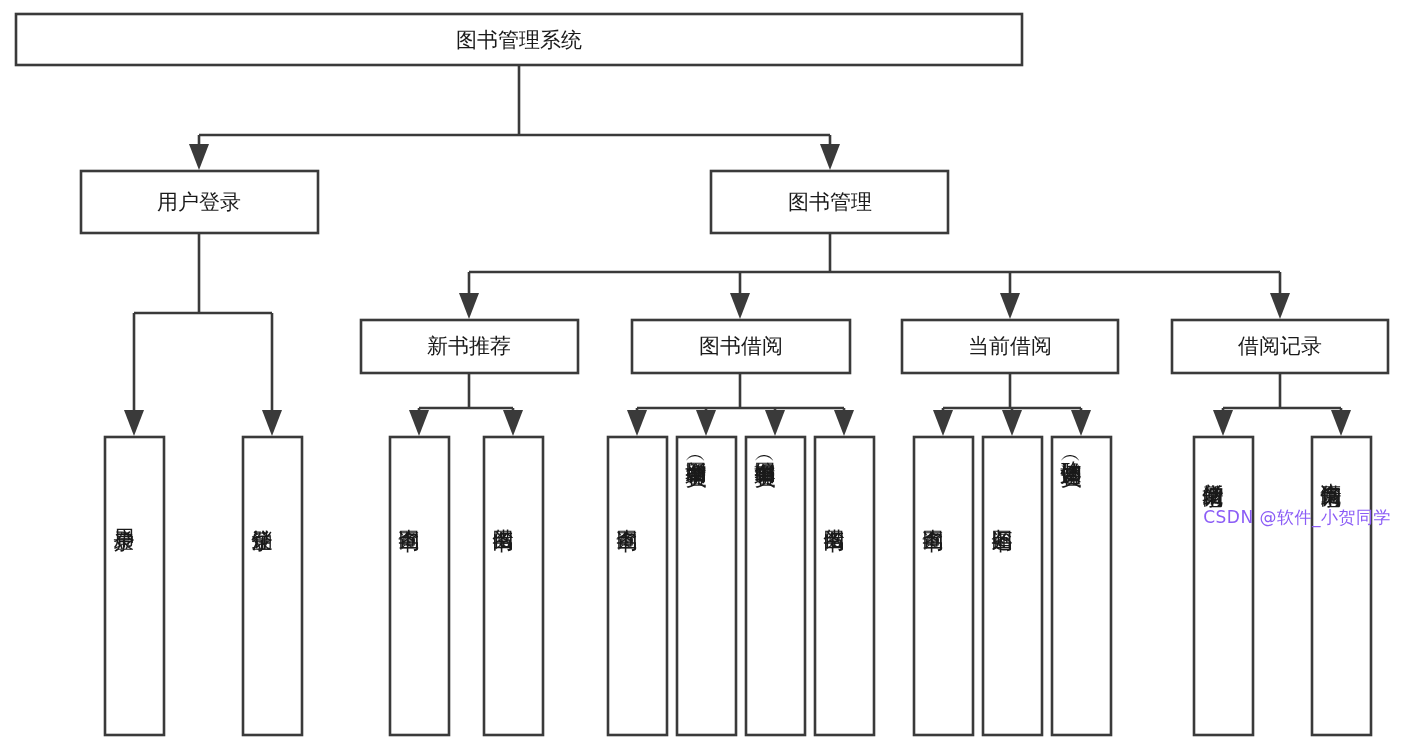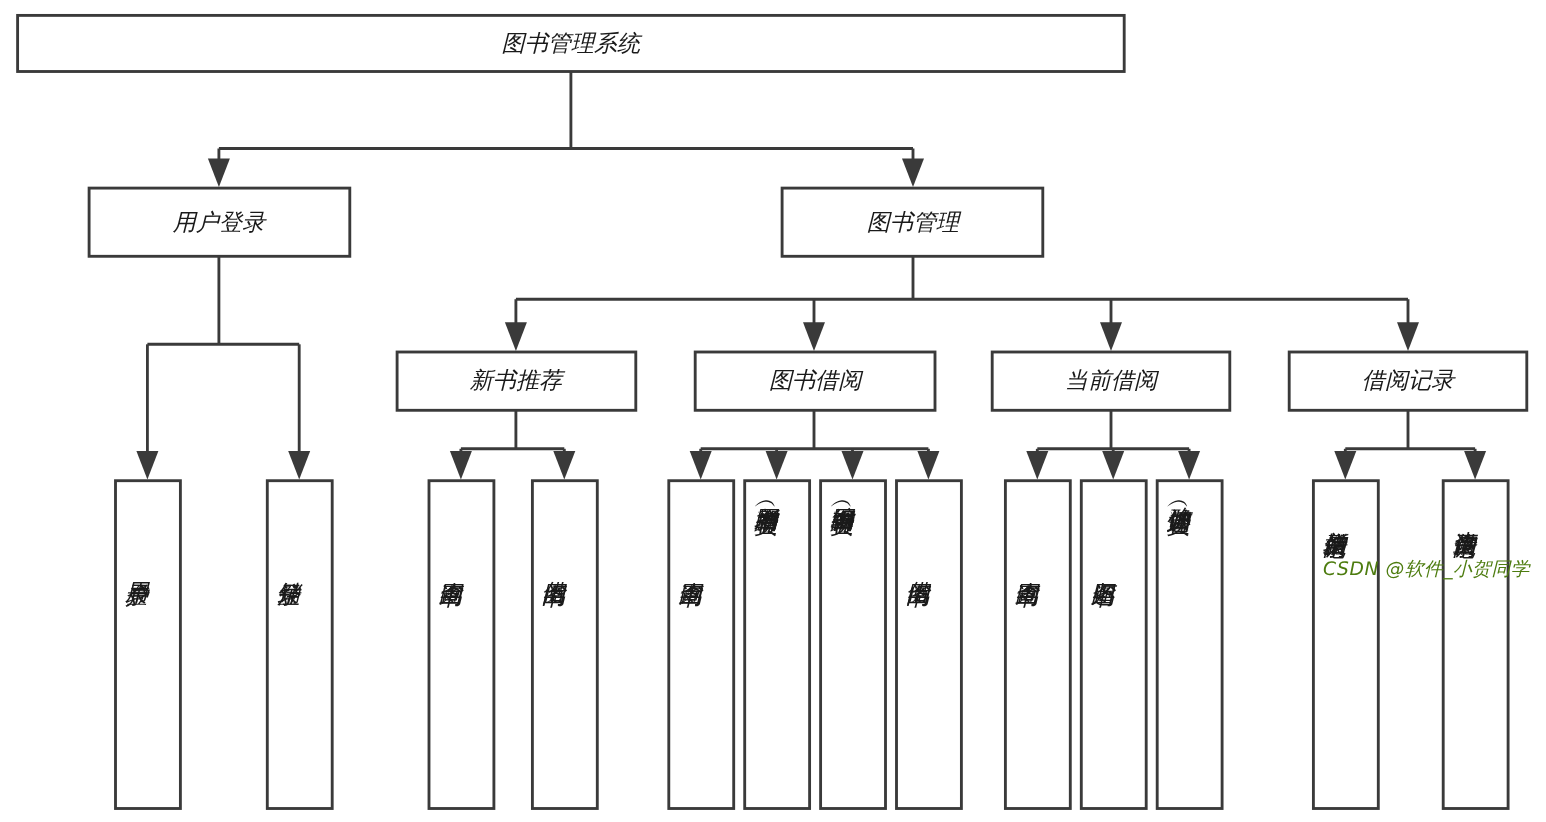--- a/index.html
+++ b/index.html
@@ -11,21 +11,20 @@
     width: 1405px;
     height: 747px;
     font-family: "DejaVu Sans", "Liberation Sans", sans-serif;
     overflow: hidden;
   }
   #diagram-root {
     position: relative;
     width: 1405px;
     height: 537px;
     background: #ffffff;
-    font-style: italic;
   }
   svg.flow {
     position: absolute;
     left: 0;
     top: 0;
     width: 1405px;
     height: 747px;
   }
   .node-box {
     fill: #ffffff;
@@ -60,21 +59,21 @@
     color: #1a1a1a;
     white-space: nowrap;
     pointer-events: none;
   }
   .watermark {
     position: absolute;
     right: 14px;
     bottom: 8px;
     font-family: "DejaVu Sans", "Liberation Sans", sans-serif;
     font-size: 17px;
-    color: #4d7c0f;
+    color: #8b5cf6;
     letter-spacing: 0.5px;
     white-space: nowrap;
   }
 </style>
 </head>
 <body>
 
 <div id="diagram-root">
 
   <svg class="flow" viewBox="0 0 1405 747" xmlns="http://www.w3.org/2000/svg">

